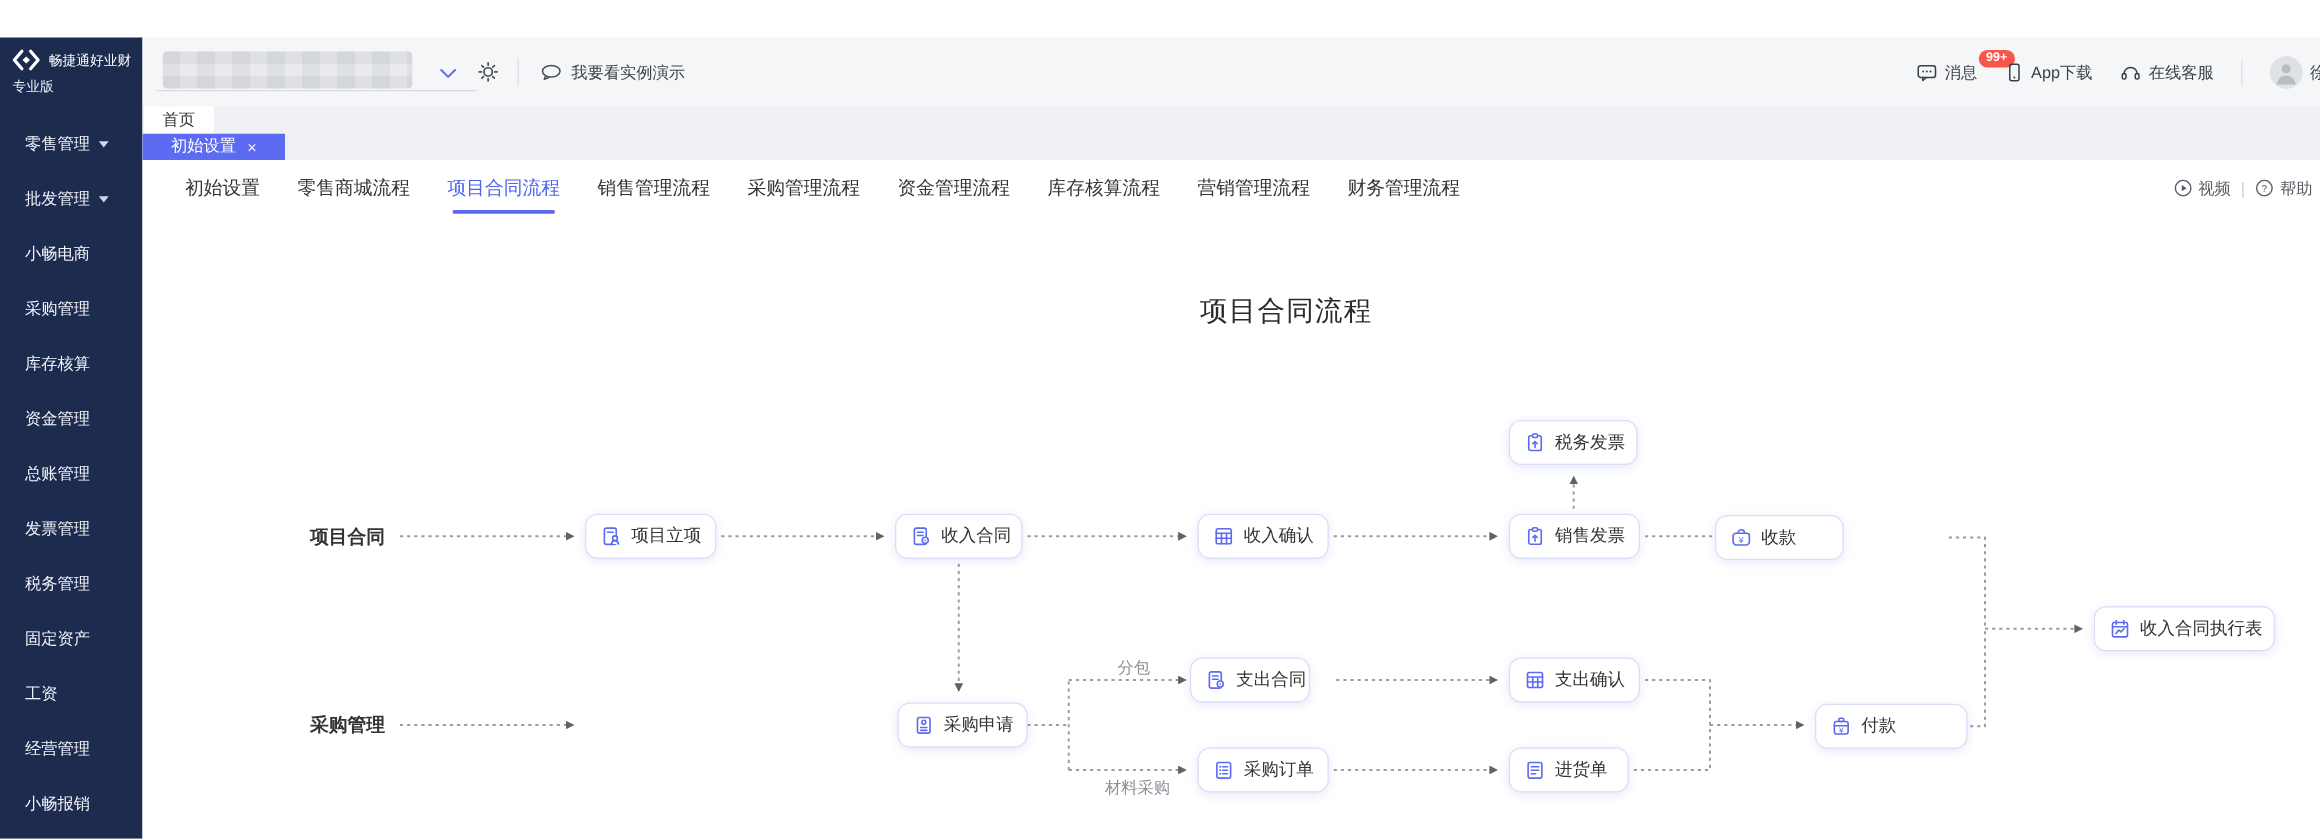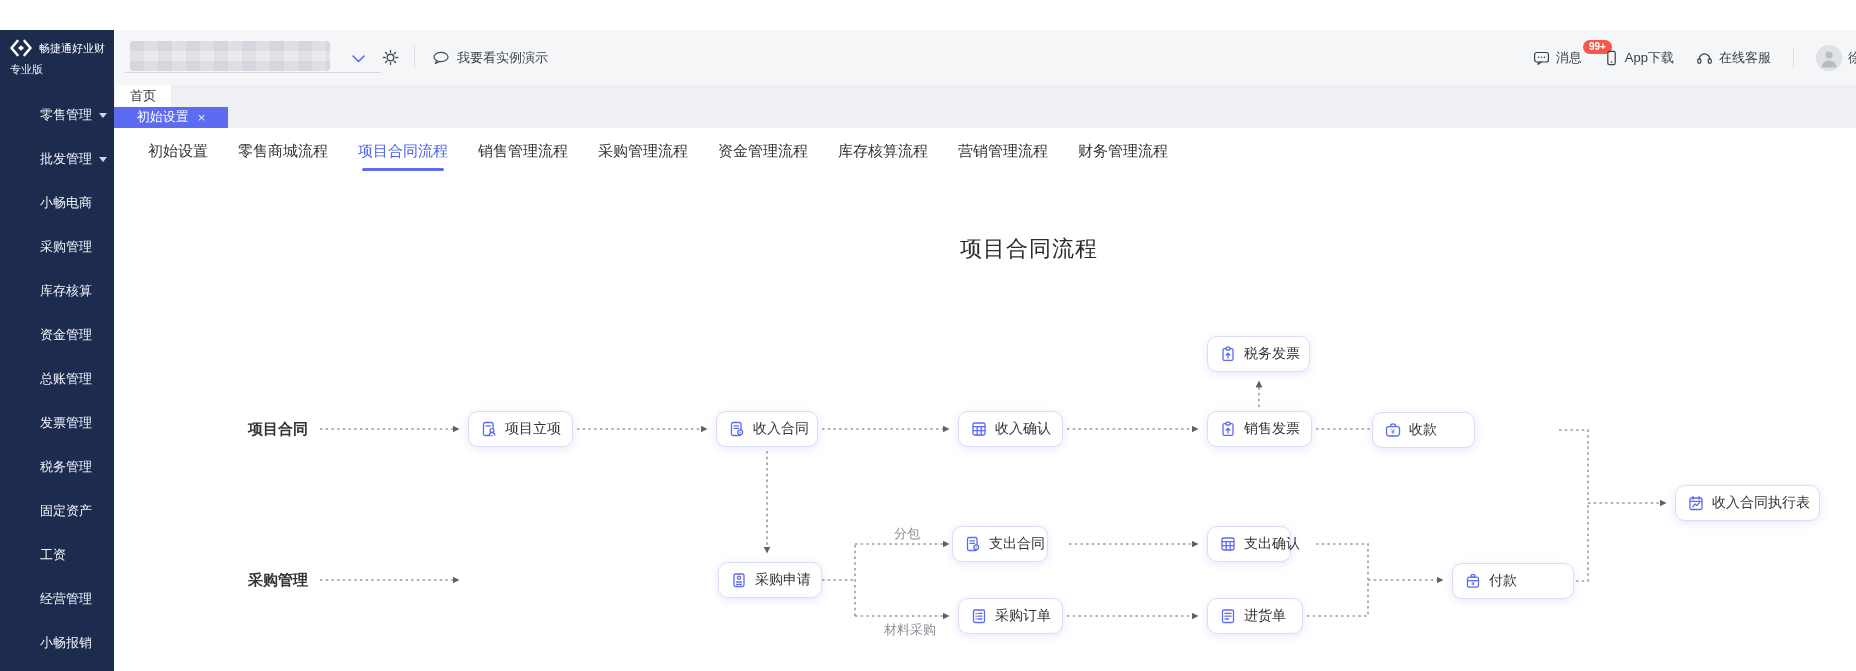--- a/index.html
+++ b/index.html
@@ -6,21 +6,21 @@
   .page{position:relative;width:1856px;height:671px;overflow:hidden;
         font-family:"Liberation Sans","DejaVu Sans",sans-serif;color:#333;}
   .top-strip{position:absolute;left:0;top:0;width:1856px;height:30px;background:#ffffff;}
 
   
   .sidebar{position:absolute;left:0;top:30px;width:114px;height:641px;background:#1c2b4e;}
   .logo-block{position:relative;height:58px;padding:6px 0 0 8px;box-sizing:border-box;}
   .logo-row{display:flex;align-items:center;gap:5px;}
   .brand-name{color:#fff;font-size:11px;white-space:nowrap;overflow:hidden;width:72px;}
   .edition{color:#e8ecf5;font-size:11px;margin:2px 0 0 2px;}
-  .menu{position:absolute;left:0;top:63px;width:114px;margin-left:20px;}
+  .menu{position:absolute;left:0;top:63px;width:114px;}
   .menu-item{height:44px;display:flex;align-items:center;padding-left:20px;box-sizing:border-box;
              color:#f2f4fa;font-size:13px;cursor:pointer;position:relative;}
   .menu-item .caret{width:0;height:0;border-left:4.5px solid transparent;border-right:4.5px solid transparent;
              border-top:5px solid #cfd6e8;margin-left:7px;}
 
   
   .topbar{position:absolute;left:114px;top:30px;width:1742px;height:55px;background:#f5f6f8;}
   .redacted{position:absolute;left:16px;top:11px;width:200px;height:30px;border-radius:4px;opacity:.85;
             background:repeating-linear-gradient(90deg,#e2e3e8 0 14px,#efeff3 14px 28px),
                        repeating-linear-gradient(0deg,rgba(221,222,228,.6) 0 10px,rgba(244,244,247,.6) 10px 20px);
@@ -215,20 +215,37 @@
     <div class="subnav">
       <div class="subnav-item">初始设置</div>
       <div class="subnav-item">零售商城流程</div>
       <div class="subnav-item active">项目合同流程</div>
       <div class="subnav-item">销售管理流程</div>
       <div class="subnav-item">采购管理流程</div>
       <div class="subnav-item">资金管理流程</div>
       <div class="subnav-item">库存核算流程</div>
       <div class="subnav-item">营销管理流程</div>
       <div class="subnav-item">财务管理流程</div>
+      <div class="subnav-right">
+        <span class="lnk">
+          <svg class="ic" width="15" height="15" viewBox="0 0 16 16">
+            <circle cx="8" cy="8" r="6.6" fill="none" stroke="#565b63" stroke-width="1.2"></circle>
+            <path d="M6.8 5.4 L11 8 L6.8 10.6 Z" fill="#565b63"></path>
+          </svg>
+          <span>视频</span>
+        </span>
+        <span class="sep">|</span>
+        <span class="lnk">
+          <svg class="ic" width="15" height="15" viewBox="0 0 16 16">
+            <circle cx="8" cy="8" r="6.6" fill="none" stroke="#565b63" stroke-width="1.2"></circle>
+            <text x="8" y="11" font-size="8.5" text-anchor="middle" fill="#565b63" font-family="Liberation Sans,sans-serif">?</text>
+          </svg>
+          <span>帮助</span>
+        </span>
+      </div>
     </div>
 
     <div class="flow-title">项目合同流程</div>
 
     <svg class="edges" width="1742" height="543" viewBox="0 0 1742 543">
       <defs>
         <marker id="arr" markerWidth="7" markerHeight="7" refX="5.5" refY="3.5" orient="auto" markerUnits="userSpaceOnUse">
           <path d="M0 0 L7 3.5 L0 7 Z" fill="#5f6368"></path>
         </marker>
       </defs>
@@ -345,21 +362,21 @@
         <g stroke="#5c6bf2" stroke-width="1.3" fill="none" stroke-linecap="round" stroke-linejoin="round">
           <rect x="2.5" y="1.5" width="9.5" height="13" rx="1.5"></rect>
             <path d="M5 4.8h4.5 M5 7.4h4.5"></path>
           <circle cx="11.2" cy="11.2" r="2.4" fill="#fff"></circle>
             <circle cx="11.2" cy="11.2" r=".7" fill="#5c6bf2" stroke="none"></circle>
         </g>
       </svg>
       <span>支出合同</span>
     </div>
 
-    <div class="node" style="left:1093px;top:398px;width:84px">
+    <div class="node" style="left:1093px;top:398px;width:105px">
       <svg class="ic" width="16" height="16" viewBox="0 0 16 16">
         <g stroke="#5c6bf2" stroke-width="1.3" fill="none" stroke-linecap="round" stroke-linejoin="round">
           <rect x="2" y="2" width="12" height="12" rx="1.5"></rect>
             <path d="M2 5.6h12 M2 9.6h12 M6.2 5.6V14 M10.2 5.6V14"></path>
         </g>
       </svg>
       <span>支出确认</span>
     </div>
 
     <div class="node" style="left:844px;top:470px;width:105px">

